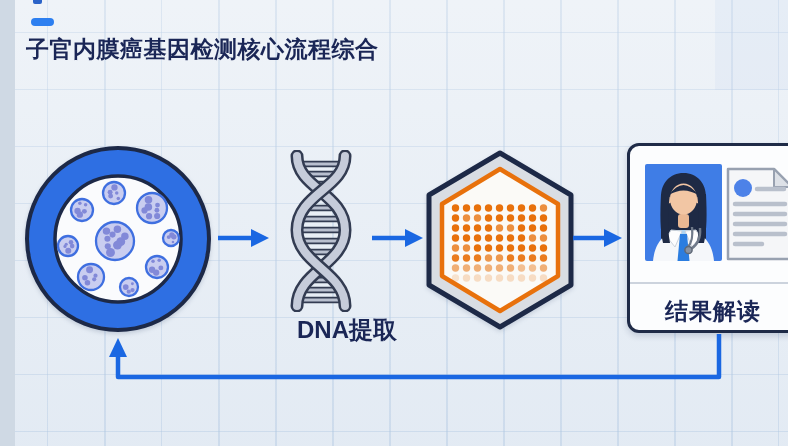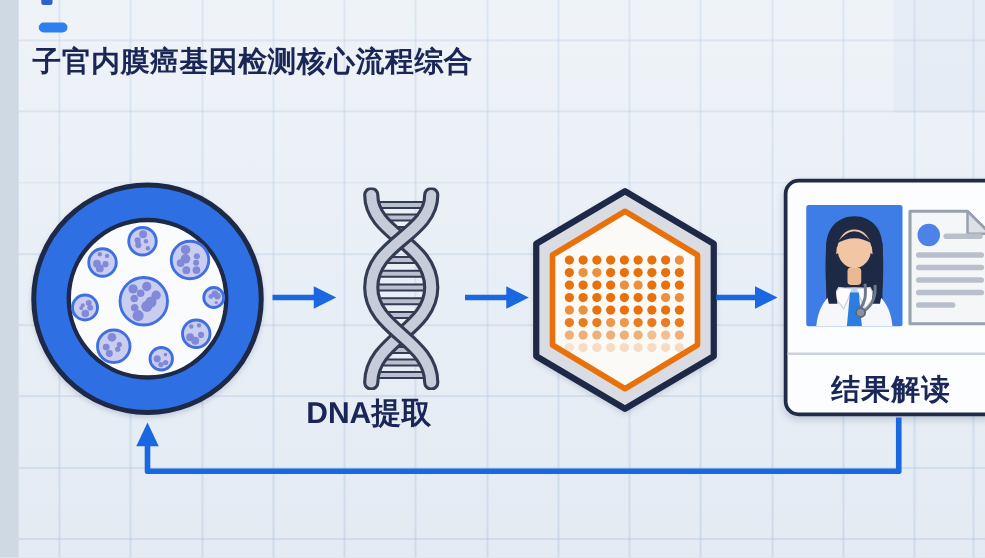--- a/index.html
+++ b/index.html
@@ -18,21 +18,21 @@
   .tint{position:absolute;background:rgba(185,208,235,.16);pointer-events:none;}
   #top-edge-mark{left:18px;top:0;width:9px;height:4px;background:#2b63c8;border-radius:0 0 2px 2px;}
   #accent-bar{left:16px;top:18px;width:23px;height:8px;border-radius:4px;background:var(--accent);}
   #page-title{left:11px;top:34px;width:600px;font-size:23px;font-weight:700;letter-spacing:.5px;color:var(--text);}
   svg{display:block;}
   .navy-stroke{stroke:var(--navy);}
   .arrow-line{stroke:var(--arrow);stroke-width:4.5;fill:none;stroke-linejoin:round;stroke-linecap:butt;}
   .arrow-head{fill:var(--arrow);stroke:none;}
   #specimen-svg{left:6px;top:140px;filter:drop-shadow(0 2px 2px rgba(30,50,90,.18));}
   #dna-svg{left:266px;top:150px;}
-  #dna-label{left:230px;top:314px;width:152px;text-align:left;font-size:24px;font-weight:600;color:var(--text);}
+  #dna-label{left:230px;top:314px;width:152px;text-align:right;font-size:24px;font-weight:600;color:var(--text);}
   #hex-svg{left:408px;top:148px;filter:drop-shadow(0 2px 2px rgba(30,50,90,.15));}
   #report-card{
     left:612px;top:143px;width:172px;height:190px;box-sizing:border-box;
     background:#fcfdfe;border:3px solid #1f2b47;border-radius:12px;
     box-shadow:0 3px 6px rgba(30,50,90,.18);
   }
   #report-photo{position:absolute;left:15px;top:18px;width:77px;height:97px;background:var(--photo-bg);border-radius:2px;overflow:hidden;}
   #report-doc{position:absolute;left:94px;top:19px;}
   #report-divider{position:absolute;left:0;right:0;top:136px;height:2px;background:#ccd3dd;}
   #report-label{position:absolute;left:0;right:0;top:146px;height:38px;display:flex;align-items:center;justify-content:center;

